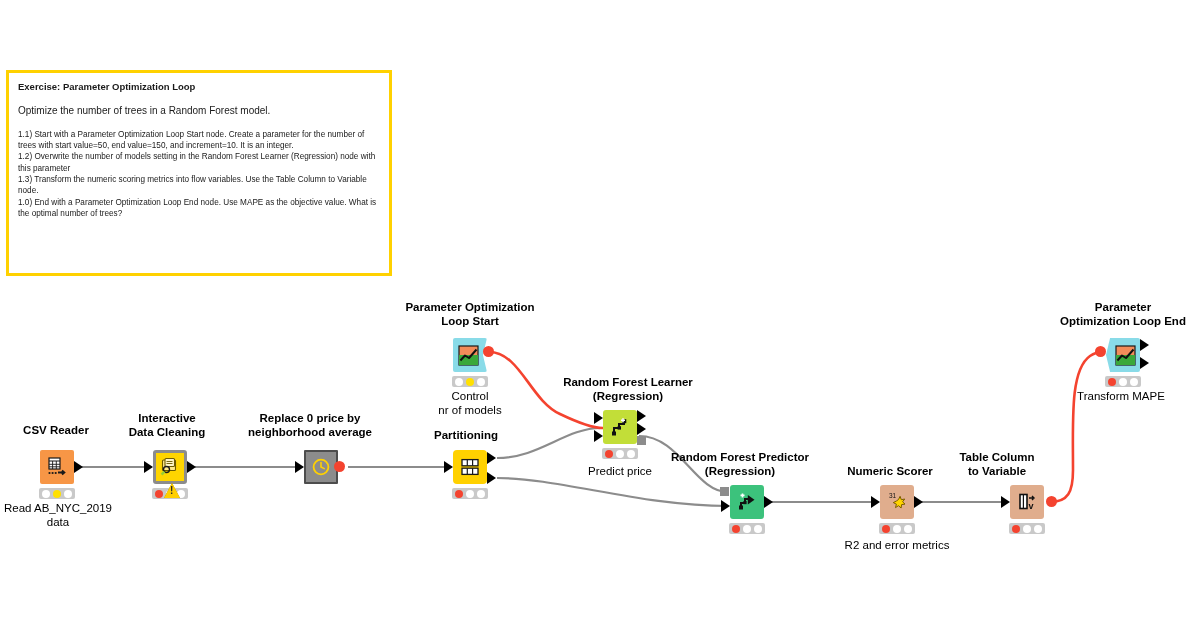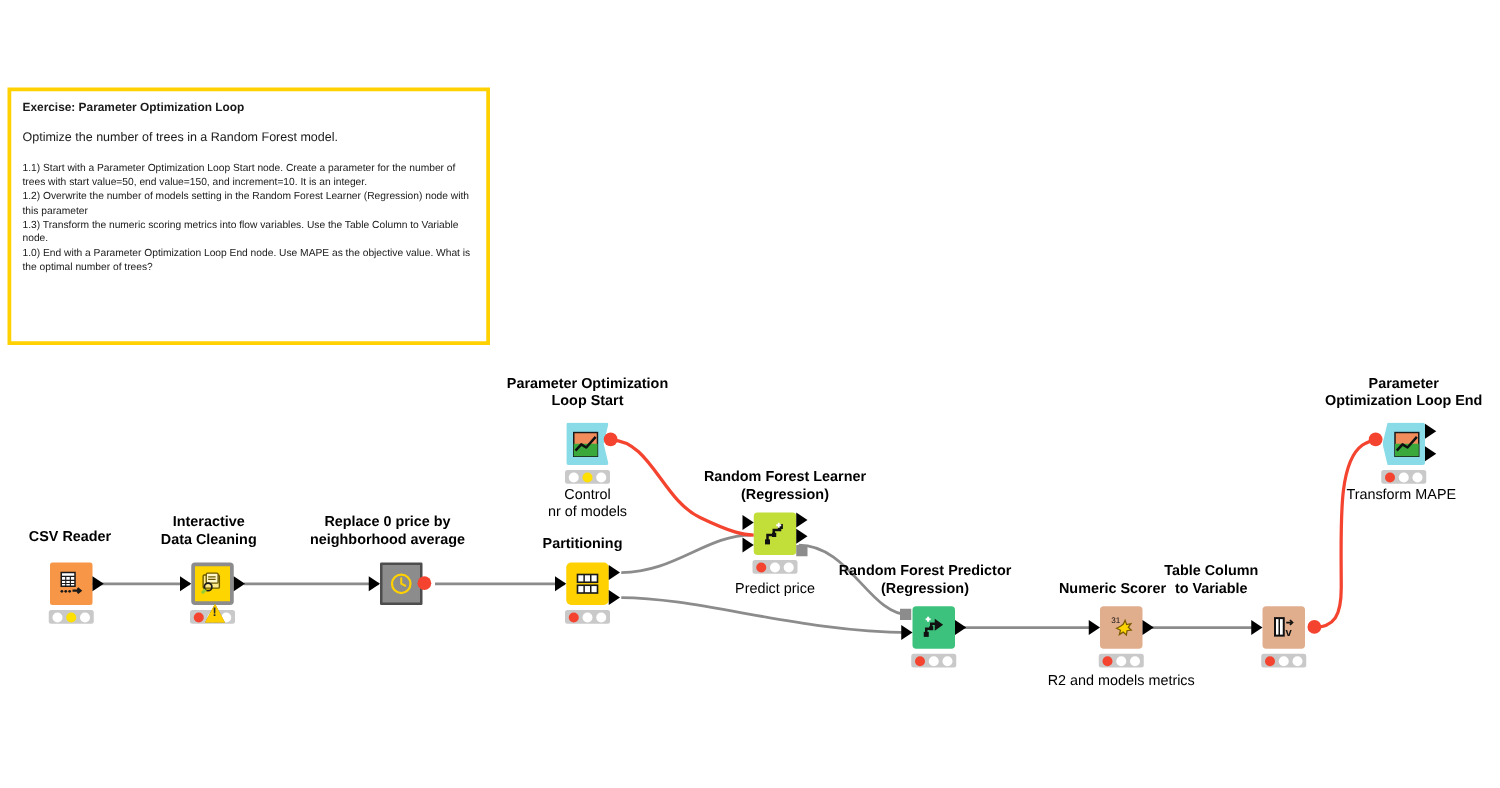--- a/index.html
+++ b/index.html
@@ -217,20 +217,22 @@
         <circle cx="10.7" cy="18" r="1.1" fill="#1a1a1a"></circle>
       </svg>
     </div>
     <div class="port-tri" style="left:34px; top:11px;"></div>
   </div>
   <div class="status" style="left:39px; top:488px;">
     <i class="gray"></i>
     <i class="yellow"></i>
     <i class="gray"></i>
   </div>
+  <div class="lbl sub" style="left:0px; top:501px; width:116px;">Read AB_NYC_2019
+data</div>
 
   <div class="lbl title" style="left:108px; top:411px; width:118px;">Interactive
 Data Cleaning</div>
   <div class="node" style="left:153px; top:450px;">
     <div class="body grayframe"></div>
     <div class="glyph">
       <svg width="22" height="22" viewBox="0 0 22 22">
         <rect x="3.5" y="4" width="13" height="10.5" fill="#ffe98a" stroke="#6b5a00" stroke-width="1.1" rx="1"></rect>
         <rect x="6" y="2.5" width="9.5" height="8" fill="#fff6c9" stroke="#6b5a00" stroke-width="1.1" rx="1"></rect>
         <line x1="7.5" y1="5.5" x2="13.5" y2="5.5" stroke="#6b5a00" stroke-width="0.9"></line>
@@ -366,23 +368,23 @@
       </svg>
     </div>
     <div class="port-tri" style="left:-9px; top:11px;"></div>
     <div class="port-tri" style="left:34px; top:11px;"></div>
   </div>
   <div class="status" style="left:879px; top:523px;">
     <i class="red"></i>
     <i class="gray"></i>
     <i class="gray"></i>
   </div>
-  <div class="lbl sub" style="left:827px; top:538px; width:140px;">R2 and models metrics</div>
-
-  <div class="lbl title" style="left:914px; top:450px; width:110px;">Table Column
+  <div class="lbl sub" style="left:827px; top:538px; width:140px;">R2 and error metrics</div>
+
+  <div class="lbl title" style="left:942px; top:450px; width:110px;">Table Column
 to Variable</div>
   <div class="node" style="left:1010px; top:485px;">
     <div class="body tan"></div>
     <div class="glyph">
       <svg width="24" height="24" viewBox="0 0 24 24">
         <rect x="5" y="4.5" width="7" height="14" fill="#ffffff" stroke="#111111" stroke-width="1.6"></rect>
         <line x1="8.4" y1="4.5" x2="8.4" y2="18.5" stroke="#111111" stroke-width="1.2"></line>
         <path d="M14 8 h4 M17 6 l2 2 -2 2" stroke="#111111" stroke-width="1.4" fill="none"></path>
         <text x="13.4" y="19" font-family="Liberation Sans, sans-serif" font-size="9" font-weight="bold" fill="#111111">v</text>
       </svg>

